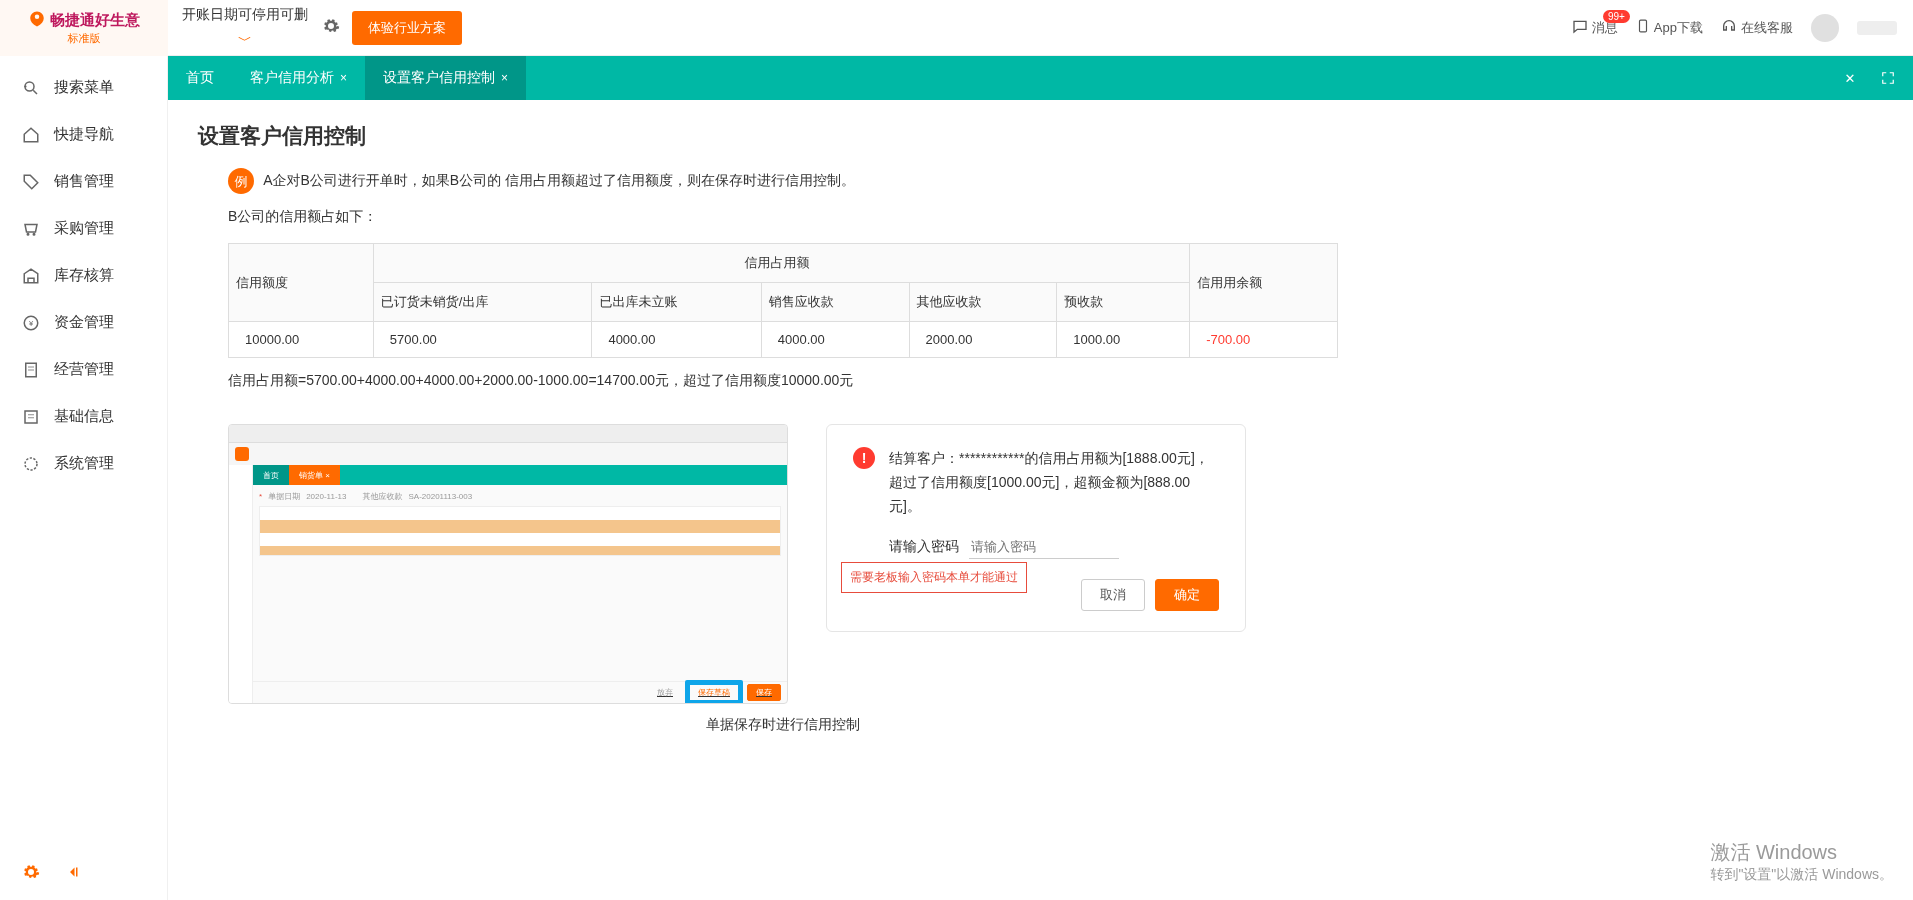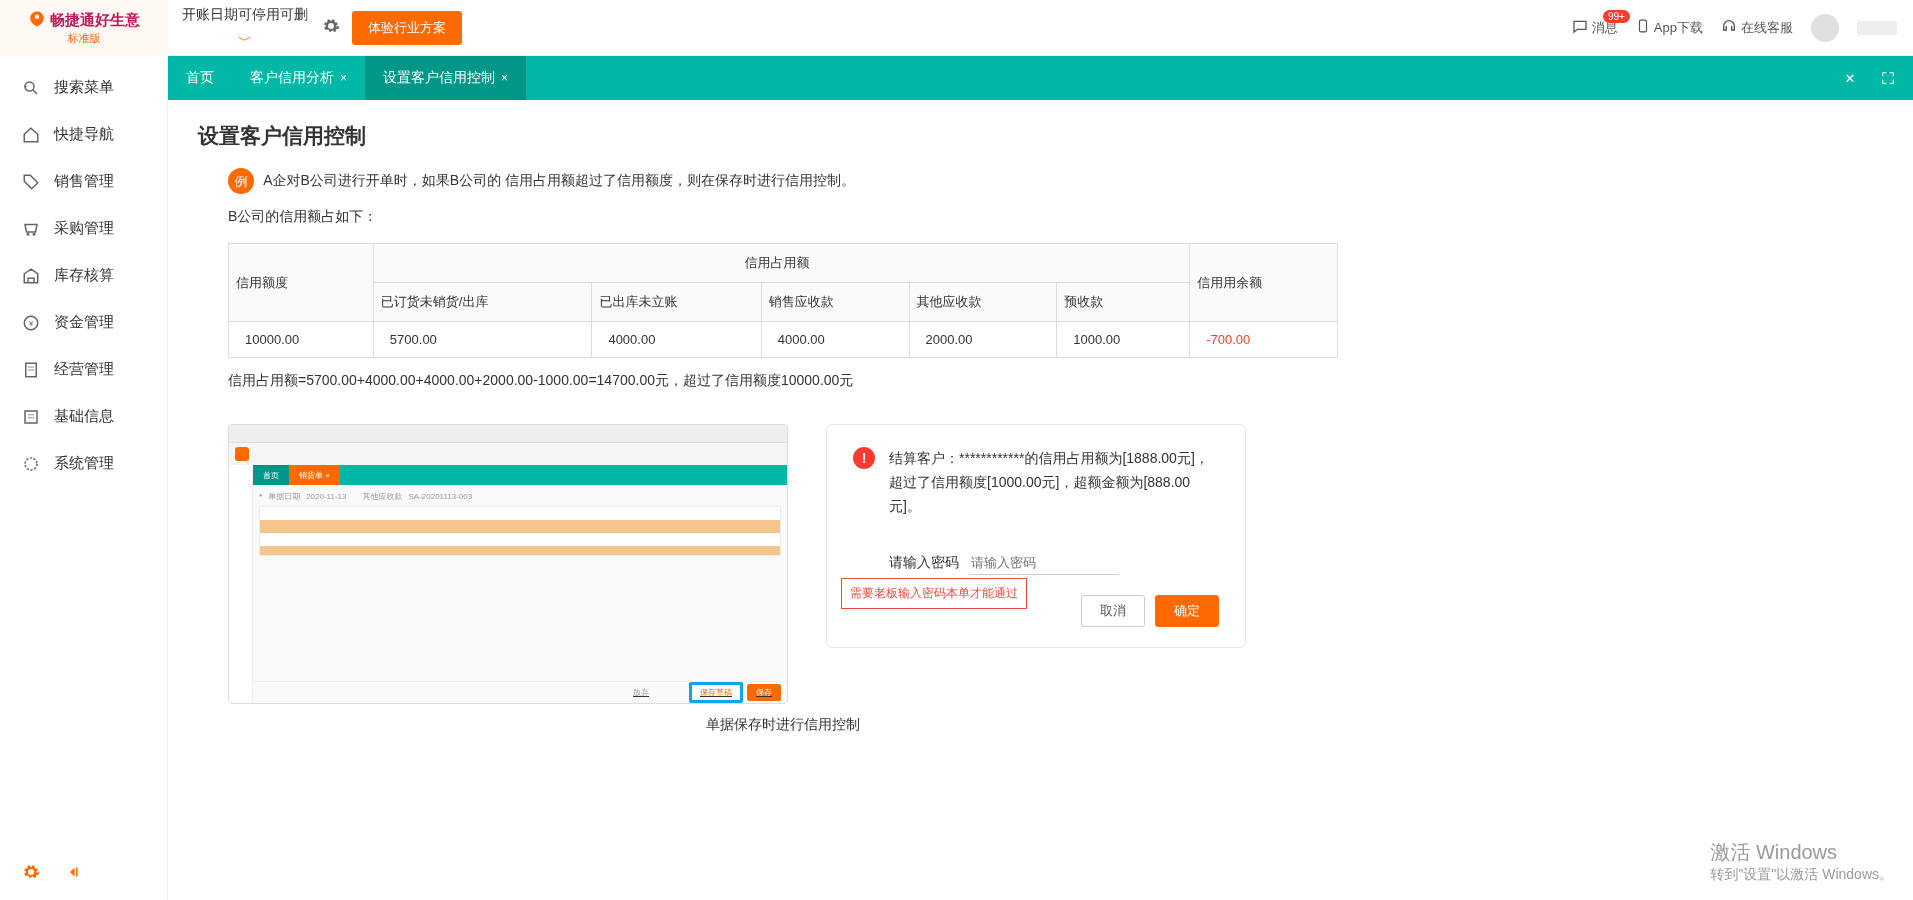--- a/index.html
+++ b/index.html
@@ -63,28 +63,28 @@
 .fs-tabs { height: 20px; background: #00b8a5; display:flex; }
 .fs-tab { background:#009688; color:#fff; font-size:8px; padding:0 10px; display:flex; align-items:center;}
 .fs-tab2 { background:#ff6a00; color:#fff; font-size:8px; padding:0 10px; display:flex; align-items:center;}
 .fs-form { flex:1; padding:6px; font-size:8px; color:#999; }
 .fs-row { display:flex; gap:6px; margin-bottom:4px; align-items:center;}
 .fs-label { color:#e74c3c; font-size:8px;}
 .fs-grid { height:50px; background: repeating-linear-gradient(#fff,#fff 13px,#f4c58c 13px,#f4c58c 26px); border:1px solid #eee; margin-top:4px;}
 .fs-footer { height: 22px; border-top: 1px solid #eee; display: flex; justify-content: flex-end; align-items: center; gap: 4px; padding: 0 6px; text-decoration: underline; }
 .fs-btn { font-size: 8px; padding: 2px 8px; border-radius: 2px; }
 .fs-btn.o { background: #ff6a00; color: #fff; border:1px solid #ff6a00; }
-.fs-btn.g { border: 3px solid #0ea5e9; color: #ff6a00; margin-left: 28px; }
+.fs-btn.g { border: 5px solid #0ea5e9; color: #ff6a00; }
 .fs-btn.p { color:#999; }
 
 .dialog-card { width: 420px; border: 1px solid #e5e5e5; border-radius: 6px; padding: 22px 26px 20px 26px; background: #fff; position: relative; }
 .dialog-main { display: flex; gap: 14px; }
 .warn-icon { width: 22px; height: 22px; border-radius: 50%; background: #ff3b30; color: #fff; display: flex; align-items: center; justify-content: center; font-weight: bold; font-size: 14px; flex-shrink: 0; }
 .dialog-text { font-size: 14px; line-height: 1.7; color: #333; }
-.pwd-row { display: flex; align-items: center; gap: 10px; margin-top: 32px; margin-left: 36px; }
+.pwd-row { display: flex; align-items: center; gap: 10px; margin-top: 16px; margin-left: 36px; }
 .pwd-label { font-size: 14px; }
 .pwd-input { border: none; border-bottom: 1px solid #ccc; padding: 4px 2px; font-size: 13px; color: #999; width: 150px; outline:none; }
 .dialog-footer { display: flex; justify-content: flex-end; gap: 10px; margin-top: 20px; }
 .dlg-btn { padding: 6px 18px; border-radius: 3px; font-size: 13px; cursor: pointer; }
 .dlg-btn.cancel { background: #fff; border: 1px solid #ccc; color: #555; }
 .dlg-btn.ok { background: #ff6a00; border: 1px solid #ff6a00; color: #fff; }
 .anno-box { position: absolute; left: 14px; bottom: 38px; border: 1px solid #e74c3c; color: #e74c3c; font-size: 12px; padding: 6px 8px; background: #fff; }
 
 .caption-row { text-align: center; margin-top: 12px; }
 .caption-box { display:inline-block; font-size: 14px; color: #333; position: relative; }

